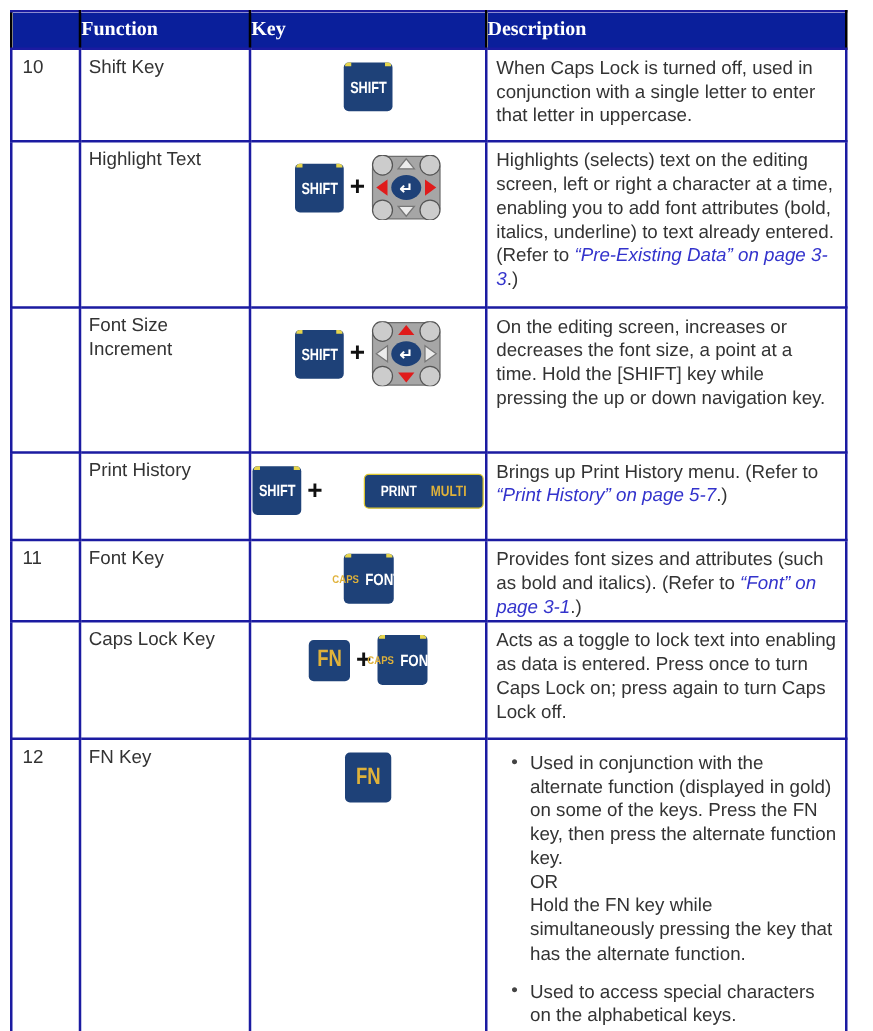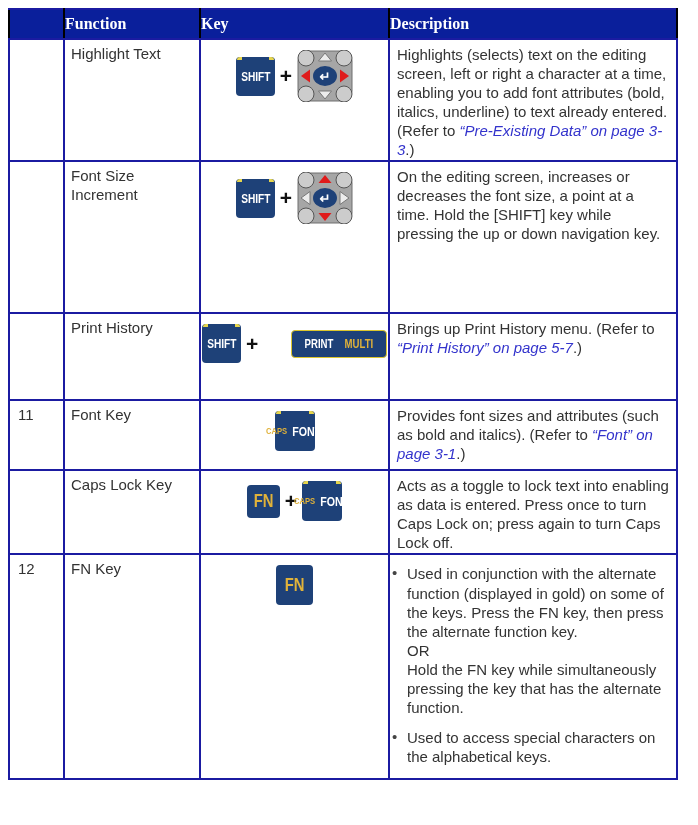--- a/index.html
+++ b/index.html
@@ -20,34 +20,34 @@
   table{border-collapse:collapse;width:668px;table-layout:fixed;}
   td{border:2px solid var(--border-navy);vertical-align:top;overflow:hidden;}
   thead td{
     background:var(--header-bg);color:#ffffff;
     font-family:"Liberation Serif", serif;font-weight:bold;font-size:16px;
     text-align:left;padding:5px 0;
     border-left:2px solid #000;border-right:2px solid #000;
   }
   thead tr{height:30px;}
   tbody tr:nth-child(1){height:74px;}
-  tbody tr:nth-child(2){height:152px;}
-  tbody tr:nth-child(3){height:87px;}
+  tbody tr:nth-child(2){height:133px;}
+  tbody tr:nth-child(3){height:116px;}
   tbody tr:nth-child(4){height:70px;}
   tbody tr:nth-child(5){height:60px;}
   tbody tr:nth-child(6){height:94px;margin-left:28px;}
   tbody tr:nth-child(7){height:240px;}
   td.num{padding:5px 4px 0 8px;font-size:15px;}
   td.fname{padding:5px 4px 0 6px;font-size:15px;line-height:1.25;}
   td.keycell{text-align:center;padding-top:10px;}
   .keys{display:flex;align-items:center;justify-content:center;gap:3px;}
   td.desc{font-size:15px;line-height:1.27;}
   td.desc p{margin:0;padding:4px 5px 0 6px;}
   .xref{color:var(--link);font-style:italic;}
-  ul.bullets{margin:0;padding:8px 4px 0 1px;list-style:none;}
+  ul.bullets{margin:0;padding:8px 4px 0 18px;list-style:none;}
   ul.bullets li{position:relative;padding-left:15px;margin-bottom:11px;}
   ul.bullets li::before{content:"\2022";position:absolute;left:0;top:-1px;font-size:15px;color:#444;}
   
   .keycap{
     background:var(--key-navy);border-radius:4px;position:relative;
     display:inline-flex;align-items:center;justify-content:center;
     font-weight:bold;flex:none;
   }
   .keycap .lbl{display:inline-block;transform:scaleX(.78);white-space:nowrap;}
   .kc-shift{width:39px;height:39px;color:#fff;font-size:13px;}
@@ -82,20 +82,36 @@
     <thead>
       <tr>
         <td></td>
         <td>Function</td>
         <td>Key</td>
         <td>Description</td>
       </tr>
     </thead>
     <tbody>
         <tr>
+          <td class="num">10</td>
+          <td class="fname">Shift Key</td>
+          <td class="keycell">
+            <div class="keys">
+              <div class="keycap kc-shift">
+                <div class="corner l"></div>
+                <div class="corner r"></div>
+                <span class="lbl">SHIFT</span>
+              </div>
+            </div>
+          </td>
+          <td class="desc">
+            <p><span>When Caps Lock is turned off, used in conjunction with a single letter to enter that letter in uppercase.</span></p>
+          </td>
+        </tr>
+        <tr>
           <td class="num"></td>
           <td class="fname">Highlight Text</td>
           <td class="keycell">
             <div class="keys">
               <div class="keycap kc-shift">
                 <div class="corner l"></div>
                 <div class="corner r"></div>
                 <span class="lbl">SHIFT</span>
               </div>
               <span class="plus">+</span>

